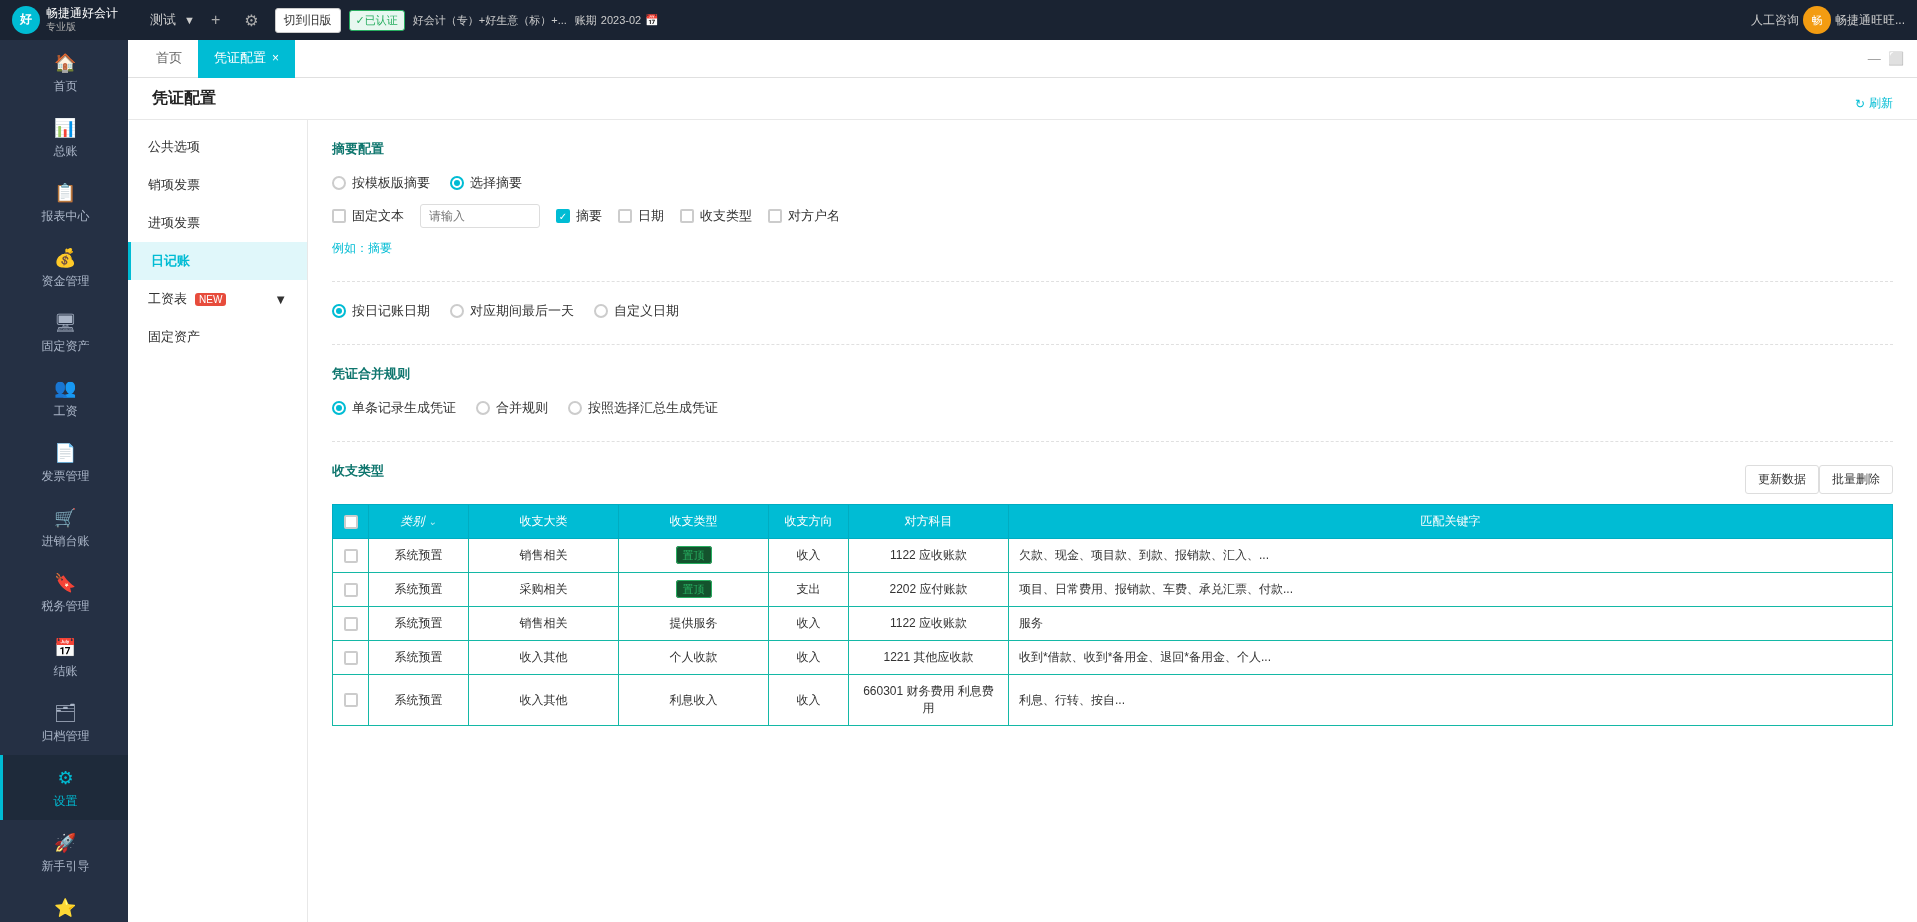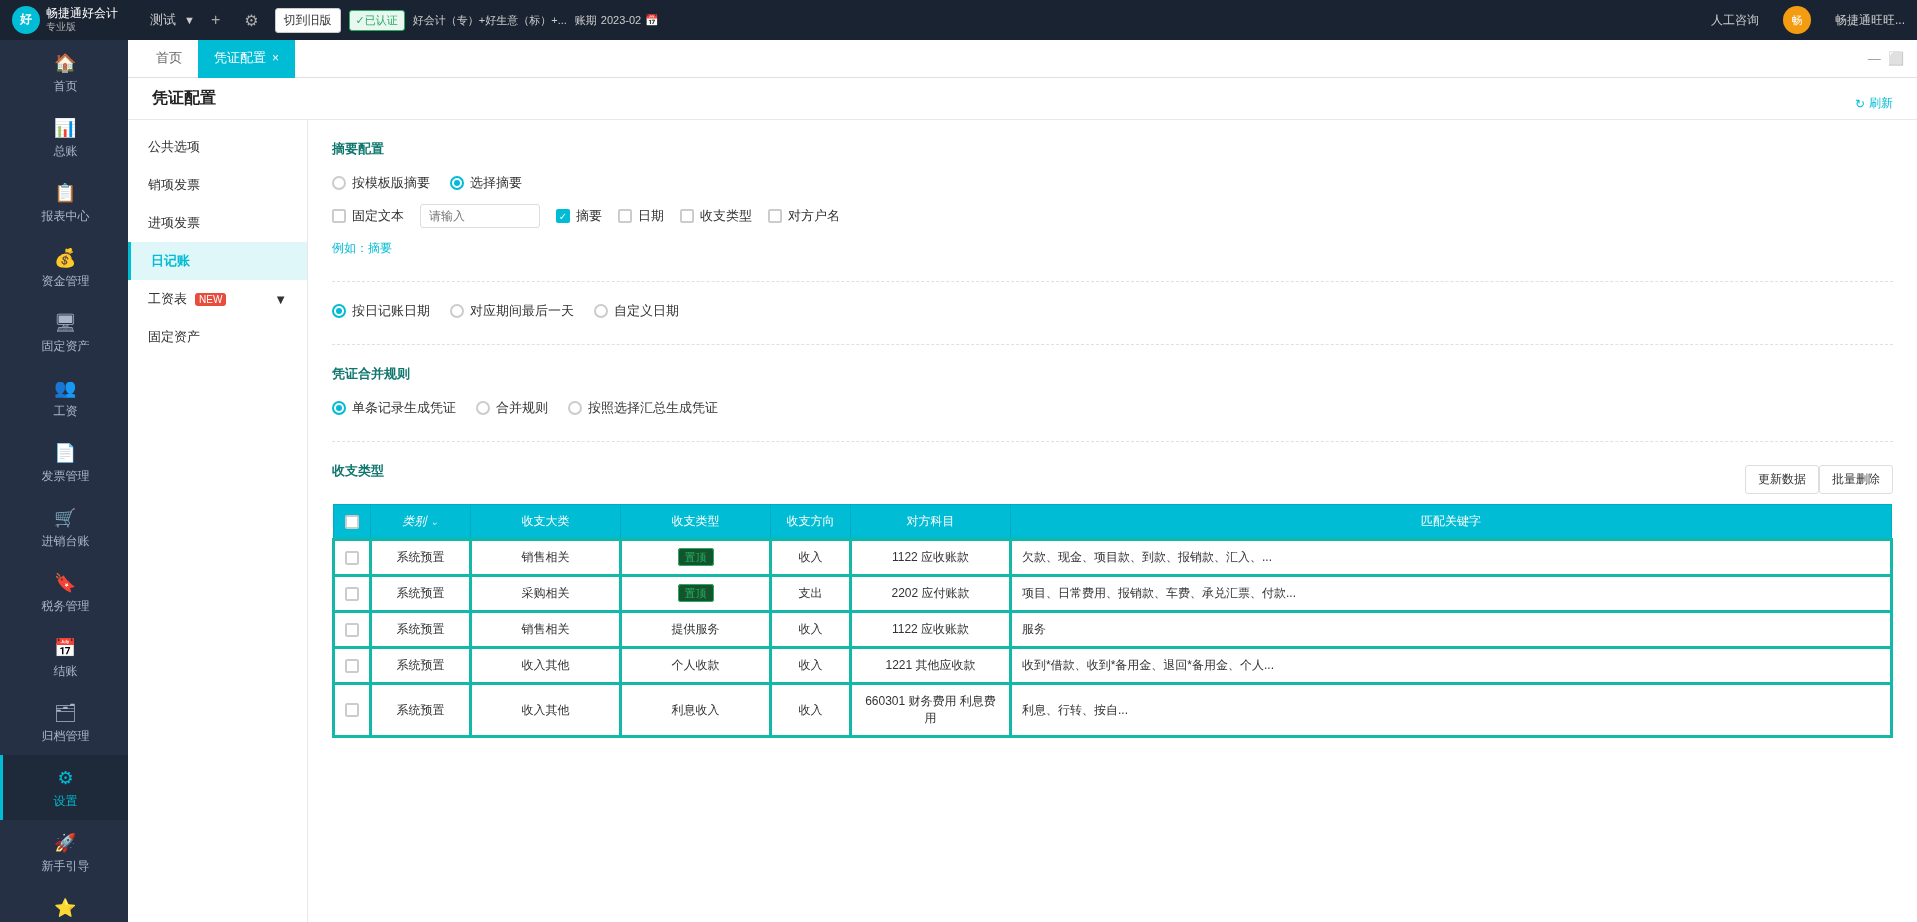--- a/index.html
+++ b/index.html
@@ -42,21 +42,21 @@
     .top-bar-btn {
       border: none; cursor: pointer; border-radius: 3px;
       padding: 3px 8px; font-size: 12px;
     }
     .btn-gear { background: transparent; color: #aaa; font-size: 16px; }
     .btn-switch { background: white; color: #333; border: 1px solid #ccc; }
     .tag-certified { background: #e8f7f0; color: #27ae60; border: 1px solid #27ae60; border-radius: 3px; padding: 2px 6px; font-size: 11px; }
     .tag-haokuai { color: #ccc; font-size: 11px; }
     .tag-period { color: #ccc; font-size: 11px; display: flex; align-items: center; gap: 4px; }
     .top-bar-right {
-      display: flex; align-items: center; gap: 24px;
+      display: flex; align-items: center; gap: 4px;
       color: #ccc; font-size: 12px;
     }
     .user-avatar {
       width: 28px; height: 28px;
       background: #f39c12;
       border-radius: 50%;
       display: flex; align-items: center; justify-content: center;
       color: white; font-size: 11px;
     }
 
@@ -230,21 +230,21 @@
       border-radius: 3px; cursor: pointer; font-size: 12px; color: #333;
     }
 
     
     .data-table { width: 100%; border-collapse: collapse; font-size: 12px; }
     .data-table th {
       background: #00bcd4; color: white; padding: 8px 10px;
       text-align: center; font-weight: normal; border: 1px solid #00acc1;
     }
     .data-table td {
-      padding: 8px 10px; border: 3px solid #14b8a6;
+      padding: 8px 10px; border: 1px solid #14b8a6;
       text-align: center; color: #333;
     }
     .tag-chongding {
       background: #14532d; color: #27ae60; border: 1px solid #27ae60;
       border-radius: 3px; padding: 2px 6px; font-size: 11px; cursor: pointer;
     }
     .col-check { width: 36px; }
     .col-category { width: 100px; }
     .col-bigtype { width: 150px; }
     .col-type { width: 150px; }

